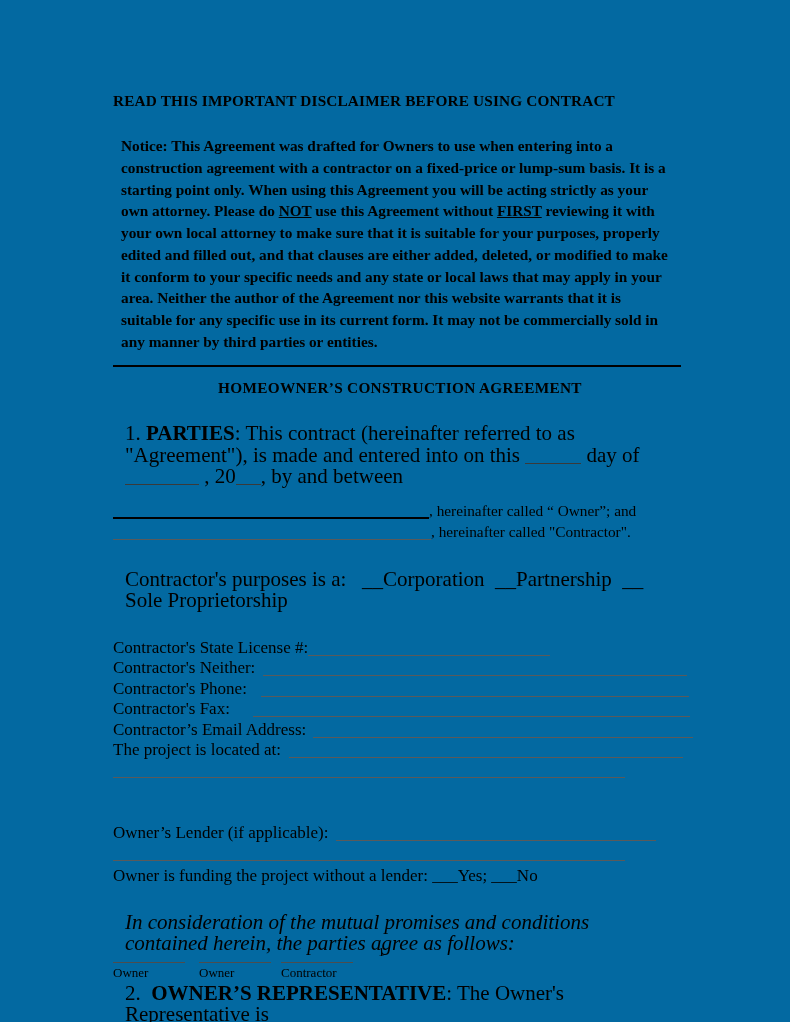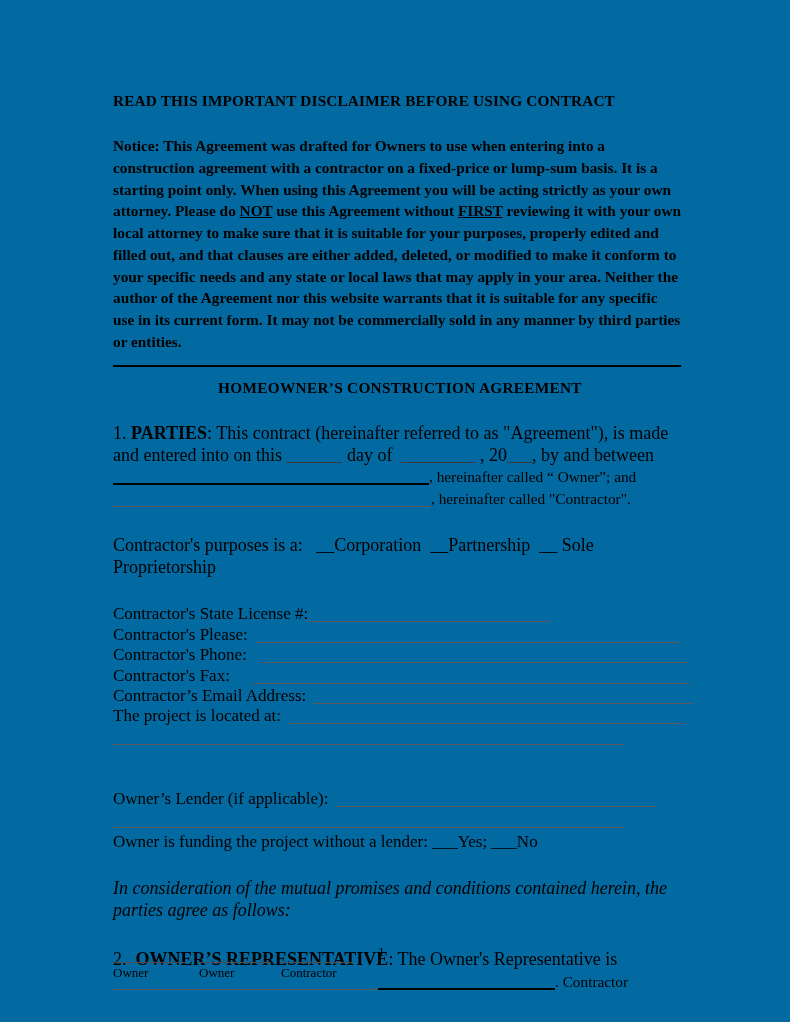--- a/index.html
+++ b/index.html
@@ -33,21 +33,21 @@
     font-size: 15.3px;
     letter-spacing: 0.15px;
     line-height: 1.2;
     margin: 0 0 25px 0;
     white-space: nowrap;
   }
   .disclaimer-body {
     font-weight: bold;
     font-size: 15.3px;
     line-height: 21.7px;
-    margin: 0;
+    margin: 8px;
     text-align: left;
   }
   .disclaimer-body u {
     text-decoration: underline;
     text-underline-offset: 1px;
   }
 
   
   .rule-heavy {
     height: 0;
@@ -61,23 +61,23 @@
     font-weight: bold;
     font-size: 15.3px;
     letter-spacing: 0.3px;
     text-align: center;
     margin: 12px 0 0 0;
     padding-left: 6px;
   }
 
   
   .para {
-    font-size: 18px;
+    font-size: 21px;
     line-height: 21.5px;
-    margin: 0;
+    margin: 12px;
   }
   .para b { font-weight: bold; }
 
   .blk-parties { margin-top: 26px; }
 
   
   .fill {
     display: inline-block;
     border-bottom: 1px solid #3a3a3a;
     vertical-align: -2px;
@@ -170,21 +170,21 @@
       <div class="line-row"><span class="line-seg seg-thin" style="width:318px"></span><span>, hereinafter called "Contractor".</span></div>
     </div>
 
     <div class="blk-business">
       <p class="para"><span>Contractor's purposes is a:</span>&nbsp;&nbsp;&nbsp;<span>__Corporation</span>&nbsp;&nbsp;<span>__Partnership</span>&nbsp;&nbsp;<span>__ Sole Proprietorship</span></p>
     </div>
 
     <div class="detail-block">
       <div class="detail-row"><span class="lbl">Contractor's State License #:</span><span class="line-seg seg-thin" style="width:242px"></span></div>
 
-      <div class="detail-row"><span class="lbl">Contractor's Please:</span><span class="gap" style="width:8px"></span><span class="line-seg seg-thin" style="width:424px"></span></div>
+      <div class="detail-row"><span class="lbl">Contractor's Neither:</span><span class="gap" style="width:8px"></span><span class="line-seg seg-thin" style="width:424px"></span></div>
 
       <div class="detail-row"><span class="lbl">Contractor's Phone:</span><span class="gap" style="width:14px"></span><span class="line-seg seg-thin" style="width:428px"></span></div>
 
       <div class="detail-row"><span class="lbl">Contractor's Fax:</span><span class="gap" style="width:23px"></span><span class="line-seg seg-thin" style="width:437px"></span></div>
 
       <div class="detail-row"><span class="lbl">Contractor’s Email Address:</span><span class="gap" style="width:7px"></span><span class="line-seg seg-thin" style="width:380px"></span></div>
 
       <div class="detail-row"><span class="lbl">The project is located at:</span><span class="gap" style="width:8px"></span><span class="line-seg seg-thin" style="width:394px"></span></div>
 
       <div class="detail-row"><span class="line-seg seg-thin" style="width:512px"></span></div>

